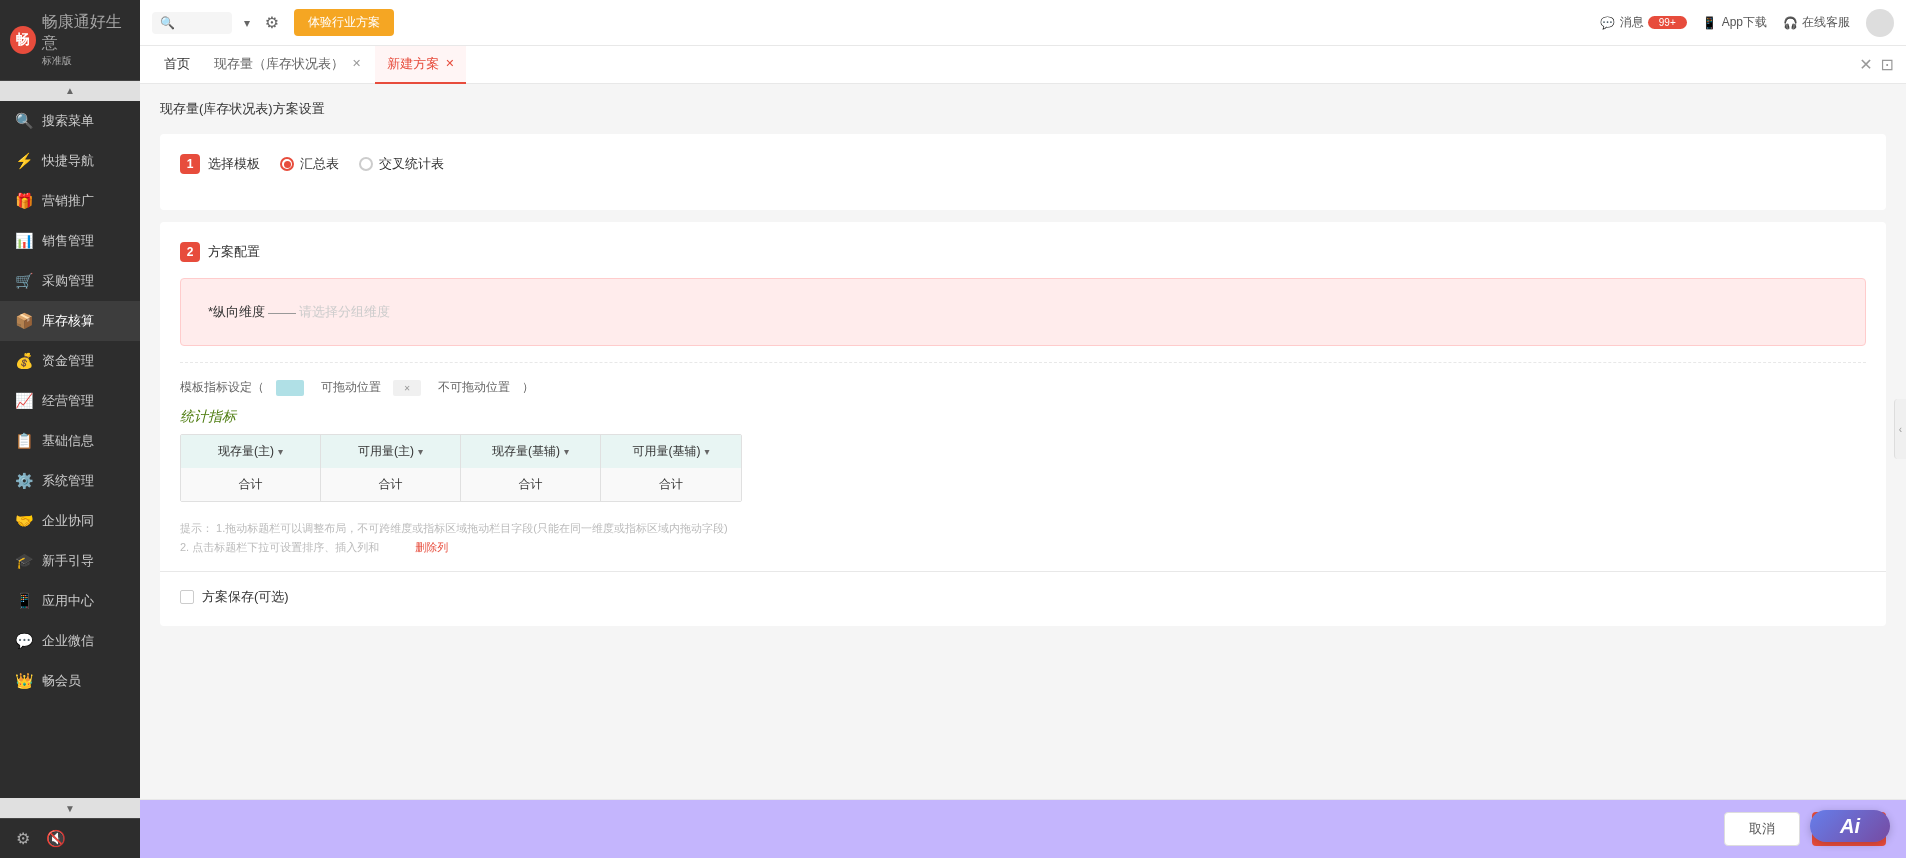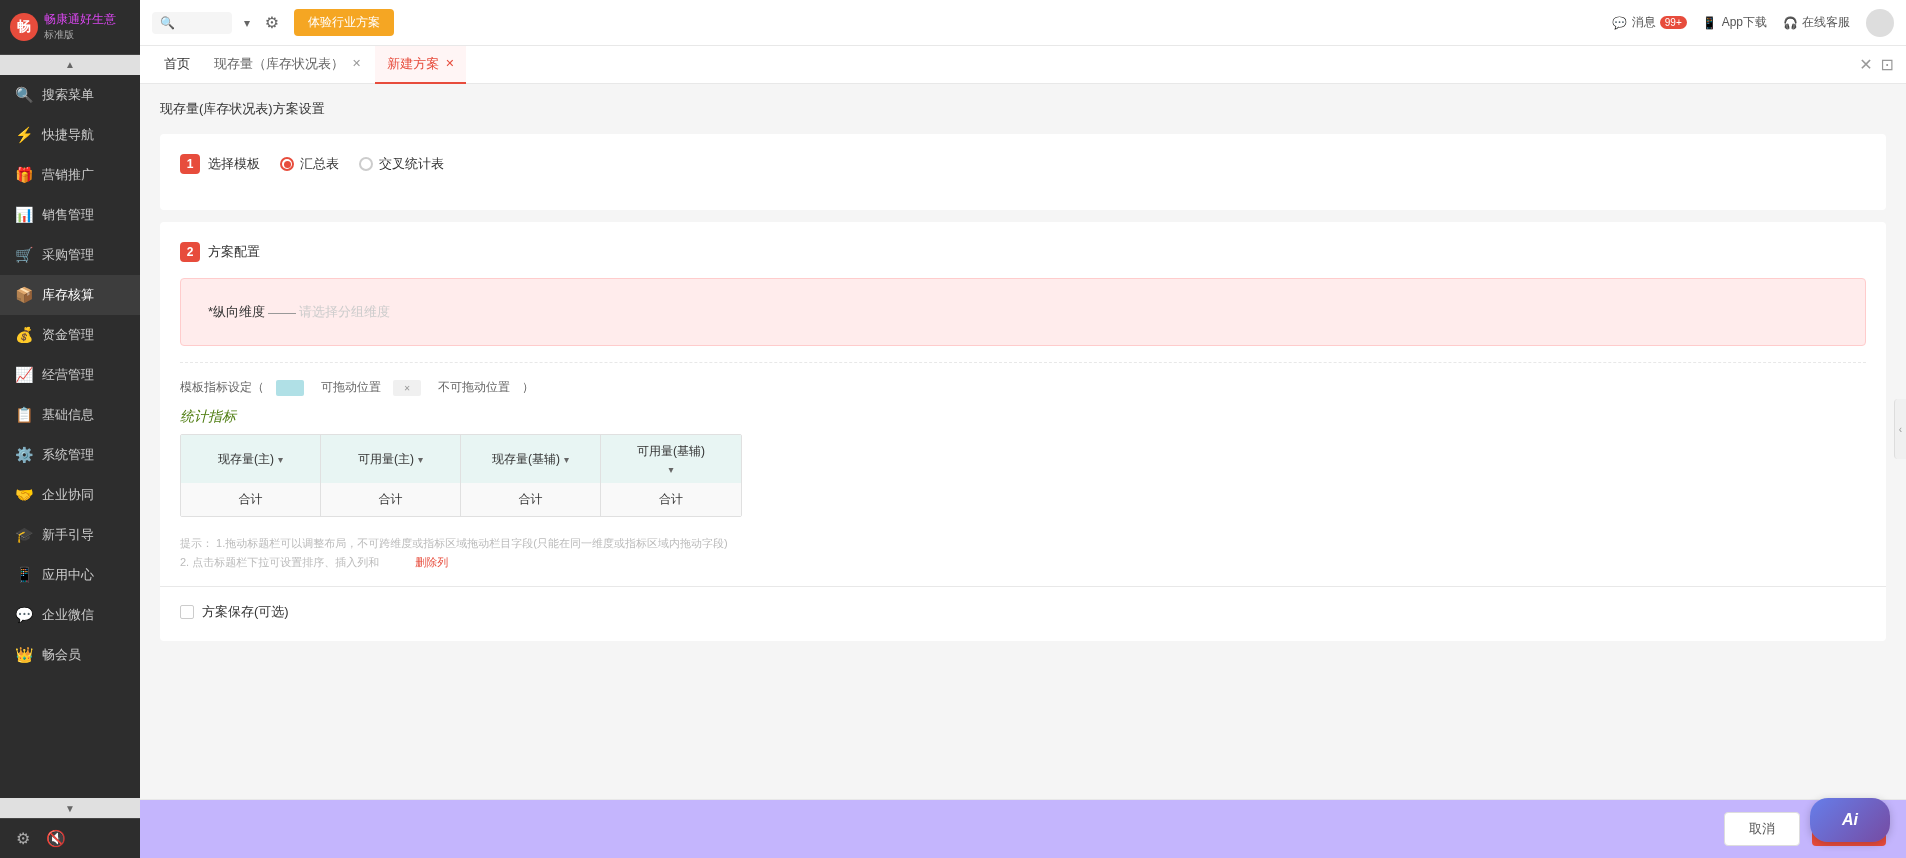--- a/index.html
+++ b/index.html
@@ -28,22 +28,22 @@
       background: #e74c3c;
       border-radius: 50%;
       display: flex;
       align-items: center;
       justify-content: center;
       color: white;
       font-size: 14px;
       font-weight: bold;
     }
     .sidebar-logo-text {
-      font-size: 12px;
-      color: #d946ef;
+      font-size: 16px;
+      color: #a3a3a3;
       line-height: 1.3;
     }
     .sidebar-logo-sub {
       font-size: 10px;
       color: #aaa;
     }
     .sidebar-scroll {
       flex: 1;
       overflow-y: auto;
     }
@@ -153,21 +153,21 @@
       align-items: center;
       gap: 4px;
       cursor: pointer;
       color: #555;
       font-size: 12px;
     }
     .badge {
       background: #e74c3c;
       color: #fff;
       border-radius: 8px;
-      padding: 1px 5px;
+      padding: 1px 11px;
       font-size: 10px;
       min-width: 18px;
       text-align: center;
     }
     .topbar-avatar {
       width: 28px;
       height: 28px;
       background: #ddd;
       border-radius: 50%;
     }
@@ -415,21 +415,21 @@
       width: 140px;
       padding: 8px 12px;
       font-size: 12px;
       color: #333;
       border-right: 1px solid #e0e0e0;
       display: flex;
       align-items: center;
       gap: 4px;
       justify-content: center;
     }
-    .stats-cell:last-child { border-right: none; flex-direction: column; }
+    .stats-cell:last-child { border-right: none; }
     .stats-cell.data { background: #f9f9f9; justify-content: center; }
     .stats-chevron {
       color: #666;
       font-size: 10px;
     }
 
     
     .hints {
       margin-top: 16px;
       font-size: 11px;
@@ -509,28 +509,28 @@
       justify-content: center;
       cursor: pointer;
     }
 
     
     .ai-button {
       position: fixed;
       bottom: 16px;
       right: 16px;
       width: 80px;
-      height: 44px;
+      height: 32px;
       background: linear-gradient(135deg, #667eea, #764ba2);
       border-radius: 18px;
       display: flex;
       align-items: center;
       justify-content: center;
       color: #fff;
-      font-size: 16px;
+      font-size: 20px;
       font-style: italic;
       font-weight: bold;
       cursor: pointer;
       box-shadow: 0 2px 8px rgba(0,0,0,0.2);
     }
   </style>
 </head>
 <body>
 
 <div class="sidebar">

